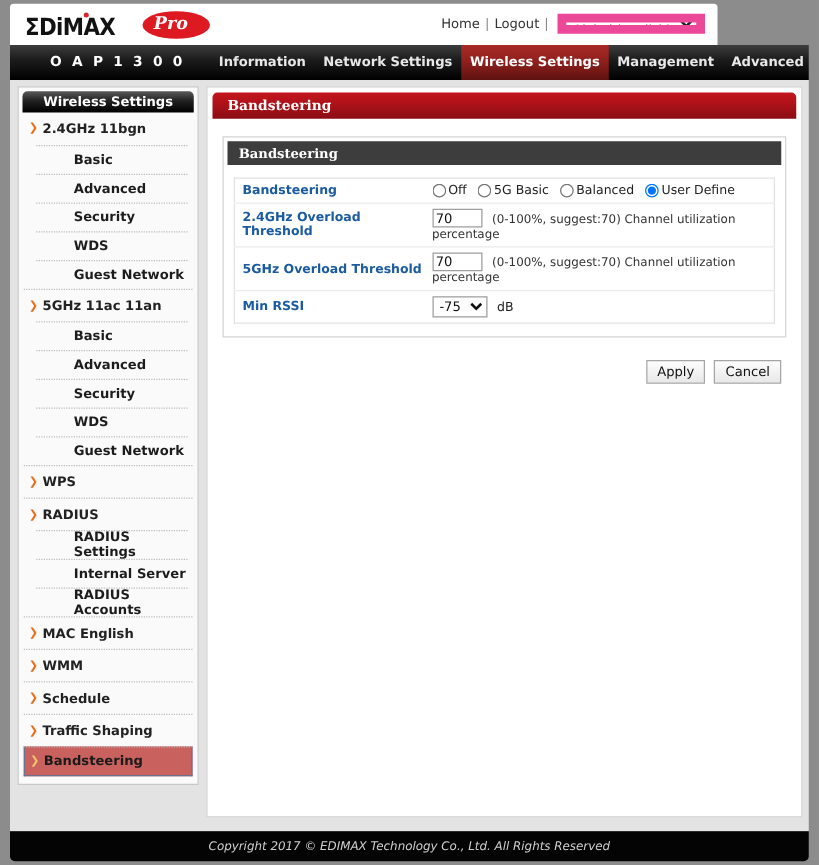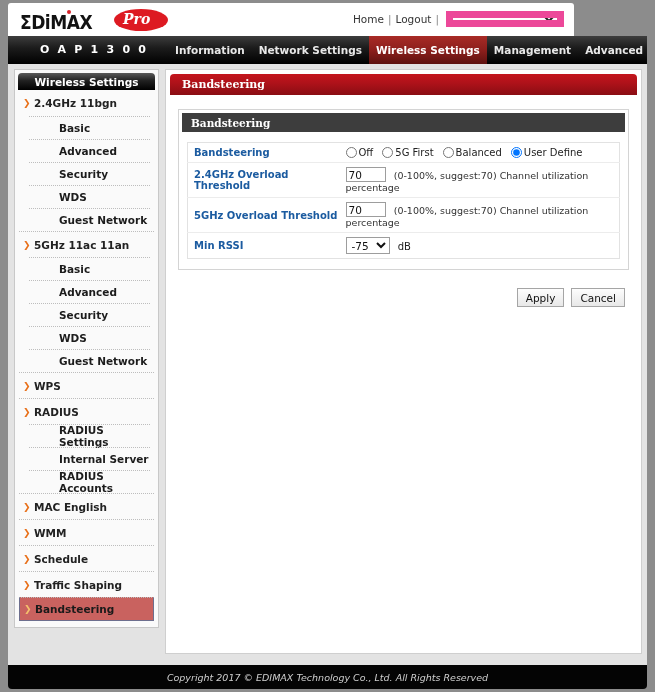--- a/index.html
+++ b/index.html
@@ -405,21 +405,21 @@
             <tr>
               <td class="lbl">Bandsteering</td>
               <td class="val">
                 <div class="radios">
                   <label class="radiowrap">
                     <input type="radio" name="bs" style="">
                     <span>Off</span>
                   </label>
                   <label class="radiowrap">
                     <input type="radio" name="bs" style="">
-                    <span>5G First</span>
+                    <span>5G Basic</span>
                   </label>
                   <label class="radiowrap">
                     <input type="radio" name="bs" style="">
                     <span>Balanced</span>
                   </label>
                   <label class="radiowrap">
                     <input type="radio" name="bs" checked="" style="">
                     <span>User Define</span>
                   </label>
                 </div>

